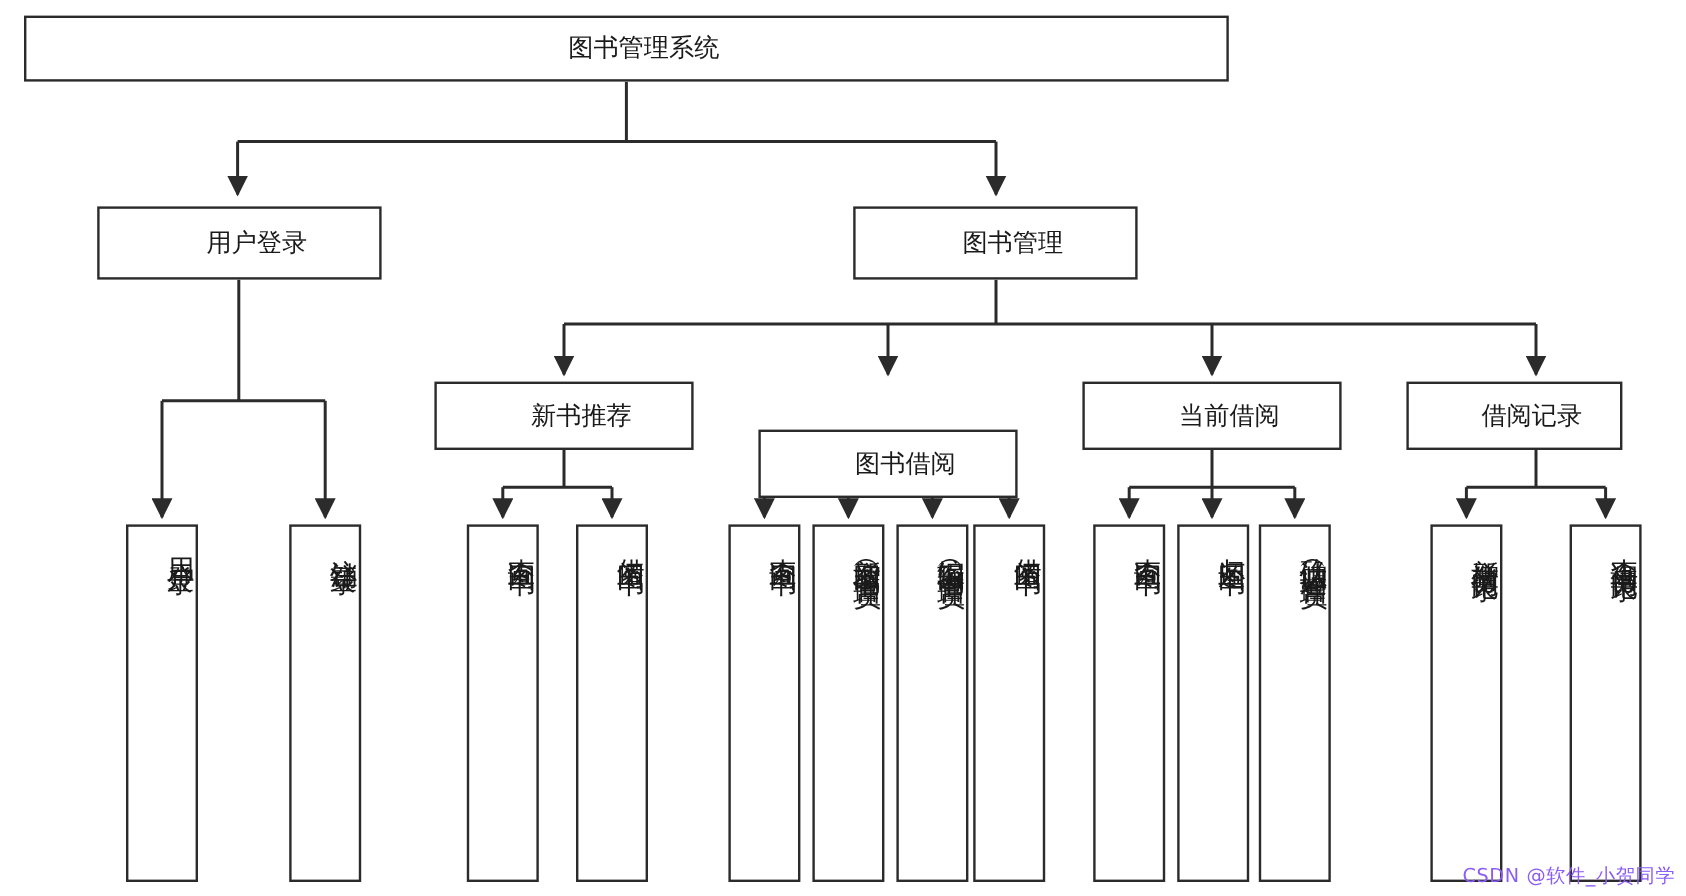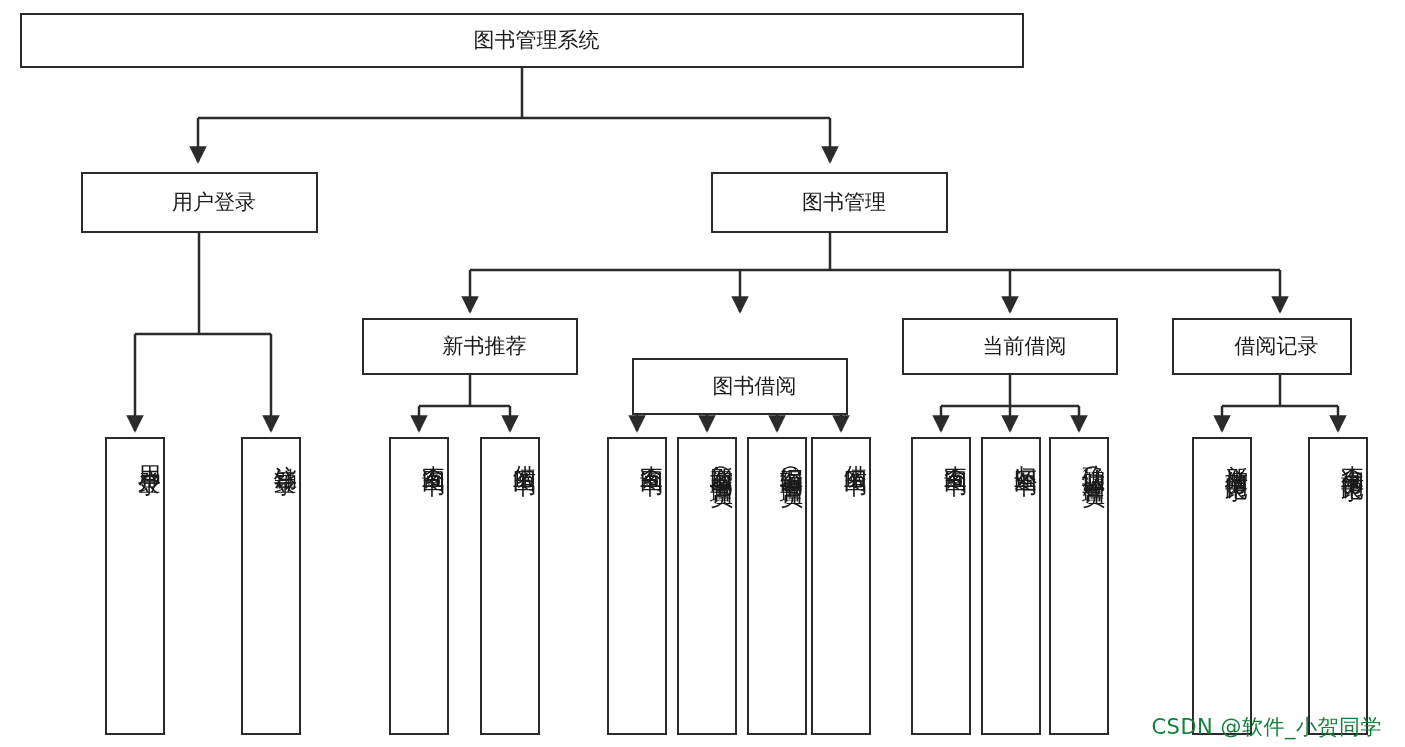--- a/index.html
+++ b/index.html
@@ -53,24 +53,24 @@
   }
   .node.vertical .node-label {
     writing-mode: vertical-rl;
     text-orientation: upright;
     font-size: 23px;
     letter-spacing: 3px;
     white-space: nowrap;
   }
   #watermark {
     position: absolute;
-    right: 23px;
+    right: 9px;
     bottom: 6px;
-    font-size: 21px;
-    color: #15803d;
+    font-size: 16px;
+    color: #8b5cf6;
     z-index: 5;
     white-space: nowrap;
     letter-spacing: 0.5px;
   }
 </style>
 </head>
 <body>
 
 <div id="diagram-root">
 

